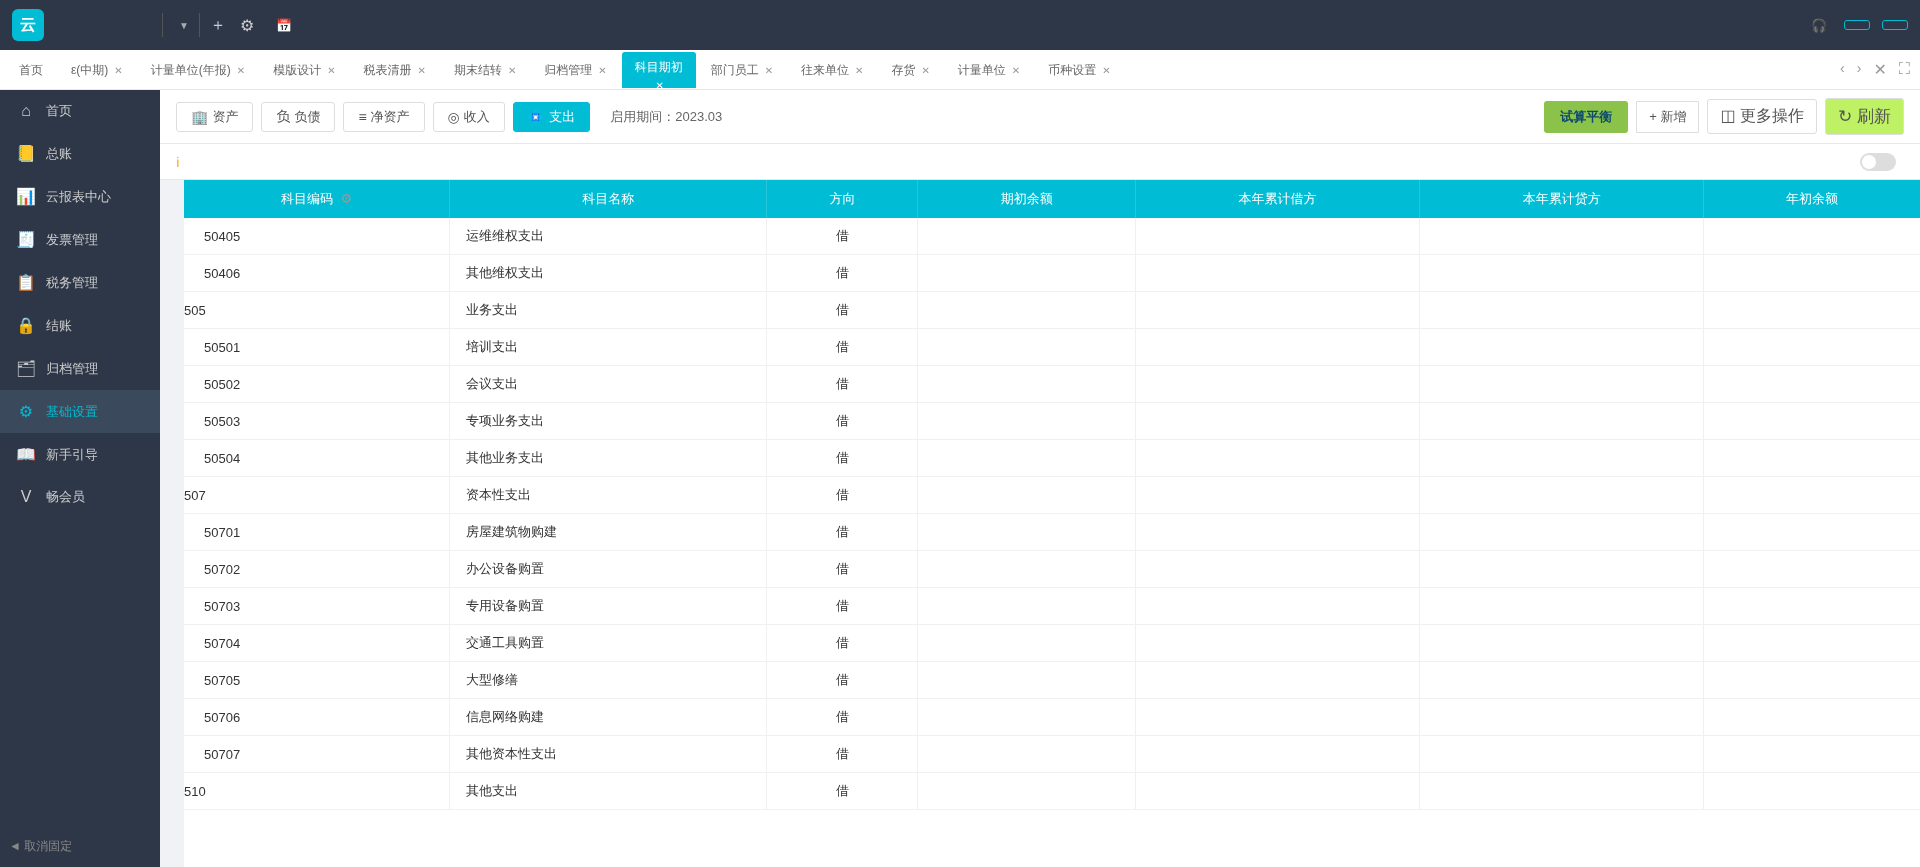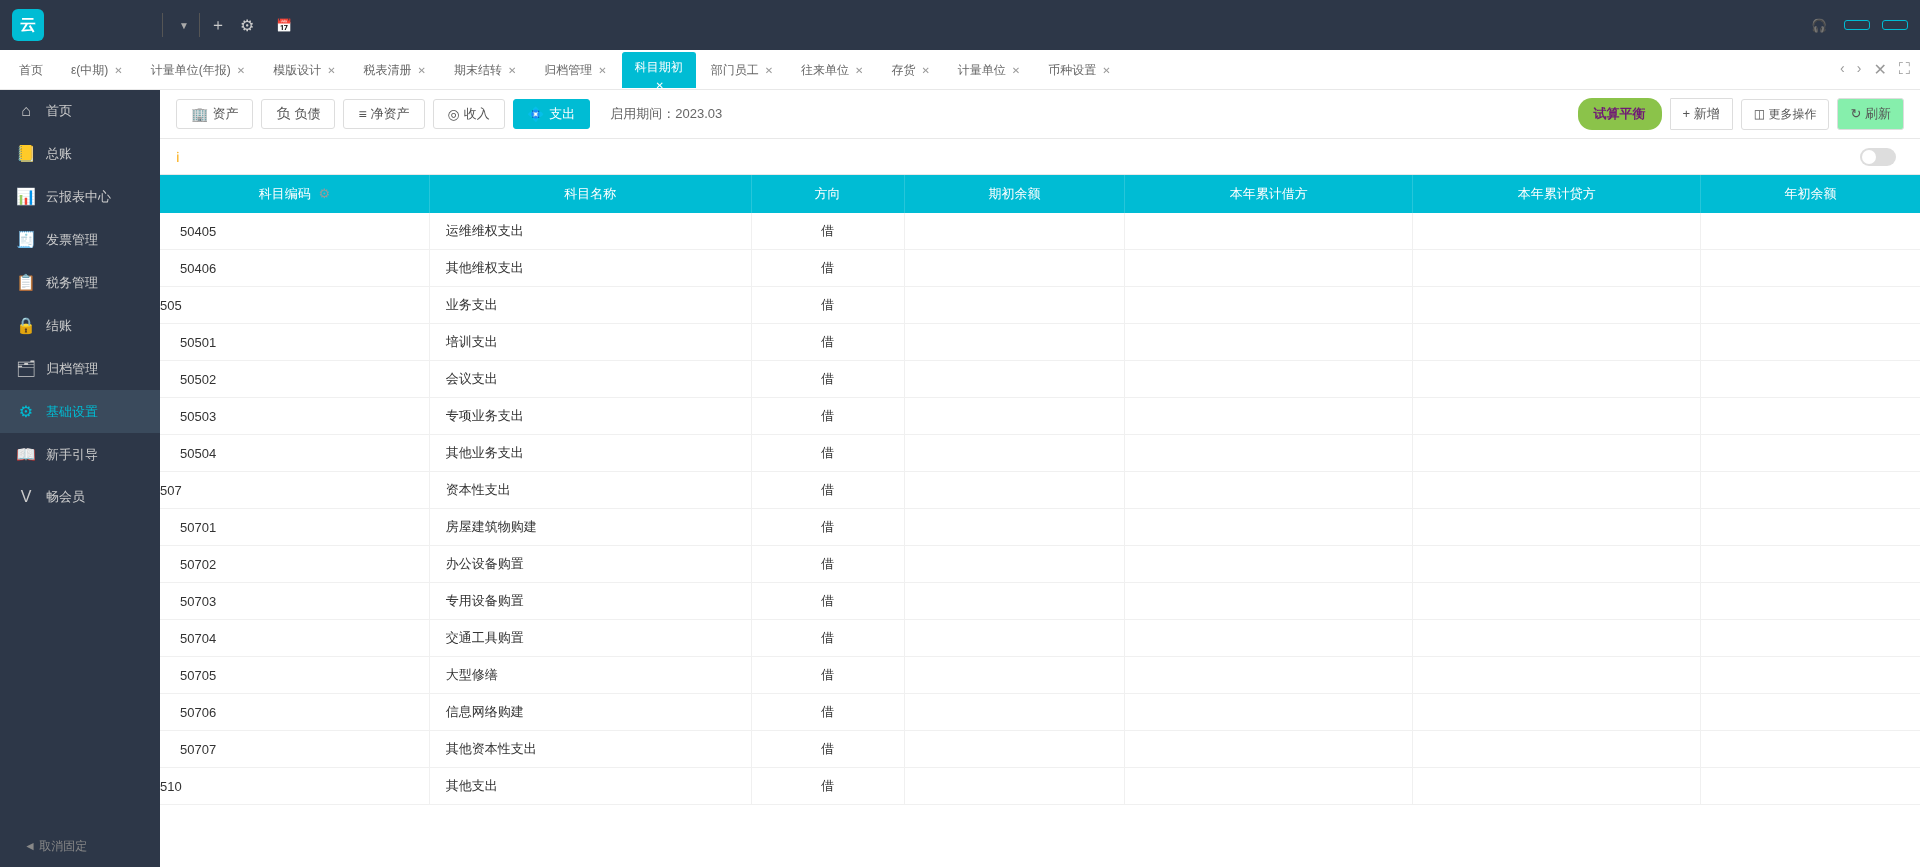--- a/index.html
+++ b/index.html
@@ -73,21 +73,21 @@
     }
     .sidebar-item {
       display: flex; align-items: center; gap: 10px;
       padding: 12px 16px; cursor: pointer; font-size: 13px;
       transition: background 0.2s;
     }
     .sidebar-item.active { background: #3a4a5c; color: #00bcd4; }
     .sidebar-item .icon { font-size: 16px; min-width: 20px; text-align: center; }
     .sidebar-item .label { font-size: 13px; }
     .sidebar-bottom {
-      margin-top: auto; padding: 12px 24px;
+      margin-top: auto; padding: 12px 9px;
       cursor: pointer; font-size: 12px; color: #888;
       display: flex; align-items: center; gap: 6px;
     }
 
     
     .main-content {
       flex: 1; display: flex; flex-direction: column;
       background: #f0f2f5; overflow: hidden;
     }
 
@@ -100,24 +100,24 @@
     .filter-tab {
       display: flex; align-items: center; gap: 4px;
       padding: 5px 14px; border: 1px solid #ddd;
       border-radius: 3px; cursor: pointer; font-size: 13px; color: #555;
       background: #fff;
     }
     .filter-tab.active { background: #00bcd4; color: #fff; border-color: #00bcd4; }
     .filter-tab .icon { font-size: 14px; }
     .period-display { margin-left: 12px; color: #666; font-size: 13px; }
     .toolbar-right { margin-left: auto; display: flex; align-items: center; gap: 8px; }
-    .btn-calc { background: #8bc34a; color: #701a75; border: none; padding: 7px 16px; border-radius: 14px; cursor: pointer; font-size: 13px; font-weight: bold; }
+    .btn-calc { background: #8bc34a; color: #0c4a6e; border: none; padding: 7px 16px; border-radius: 3px; cursor: pointer; font-size: 13px; font-weight: bold; }
     .btn-add { display: flex; align-items: center; gap: 4px; padding: 6px 12px; border: 1px solid #ddd; background: #fff; border-radius: 1px; cursor: pointer; font-size: 13px; color: #555; }
-    .btn-more { display: flex; align-items: center; gap: 4px; padding: 6px 12px; border: 1px solid #ddd; background: #fff; border-radius: 3px; cursor: pointer; font-size: 12px; color: #555; }
-    .btn-refresh { display: flex; align-items: center; gap: 4px; padding: 6px 12px; border: 1px solid #ddd; background: #86efac; border-radius: 3px; cursor: pointer; font-size: 13px; color: #555; }
+    .btn-more { display: flex; align-items: center; gap: 4px; padding: 6px 12px; border: 1px solid #ddd; background: #fff; border-radius: 3px; cursor: pointer; font-size: 16px; color: #555; }
+    .btn-refresh { display: flex; align-items: center; gap: 4px; padding: 6px 12px; border: 1px solid #ddd; background: #bef264; border-radius: 3px; cursor: pointer; font-size: 17px; color: #555; }
 
     
     .tip-bar {
       display: flex; align-items: center; justify-content: space-between;
       background: #fff; padding: 8px 16px; border-bottom: 1px solid #e8e8e8;
     }
     .tip-text { color: #888; font-size: 12px; display: flex; align-items: center; gap: 6px; }
     .tip-icon { color: #faad14; font-size: 14px; }
     .toggle-area { display: flex; align-items: center; gap: 8px; font-size: 13px; color: #666; }
     .toggle-switch {
@@ -125,21 +125,21 @@
       position: relative; cursor: pointer;
     }
     .toggle-switch::after {
       content: ''; position: absolute; width: 14px; height: 14px;
       background: #fff; border-radius: 50%; top: 2px; left: 2px;
       transition: left 0.2s;
     }
 
     
     .table-container {
-      flex: 1; overflow-y: auto; background: #fff;
+      flex: 1; overflow-y: auto; background: #fff; margin-left: 24px;
     }
     table { width: 100%; border-collapse: collapse; }
     thead tr { background: #00bcd4; color: #fff; }
     thead th {
       padding: 10px 16px; font-size: 13px; font-weight: normal;
       text-align: center; border-right: 1px solid #26c6da;
       white-space: nowrap;
     }
     thead th:last-child { border-right: none; }
     tbody tr { border-bottom: 1px solid #f0f0f0; }

